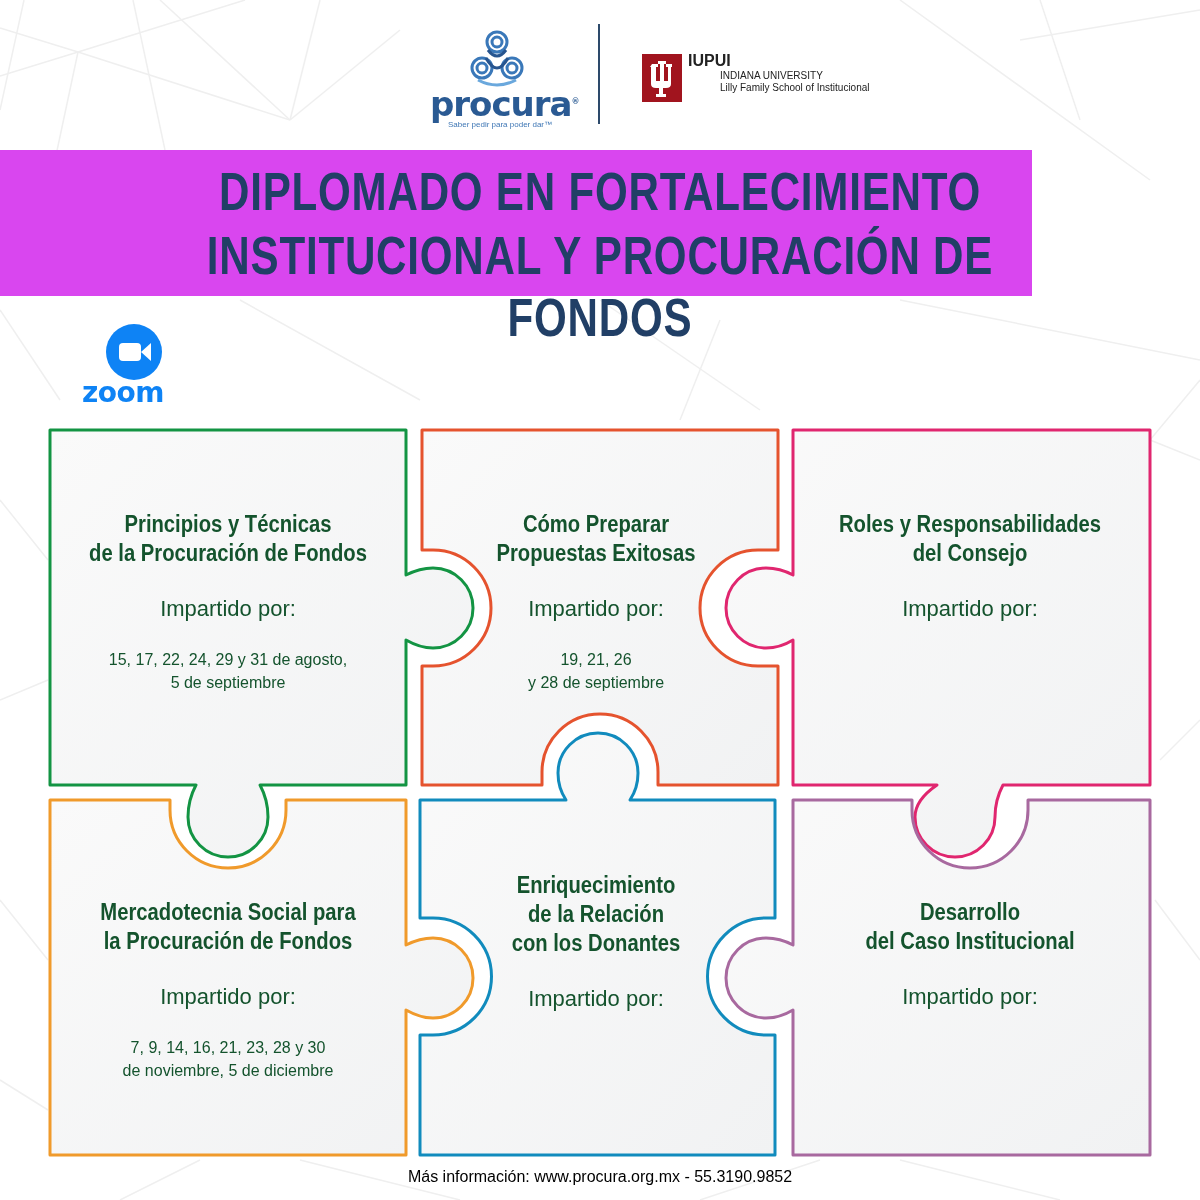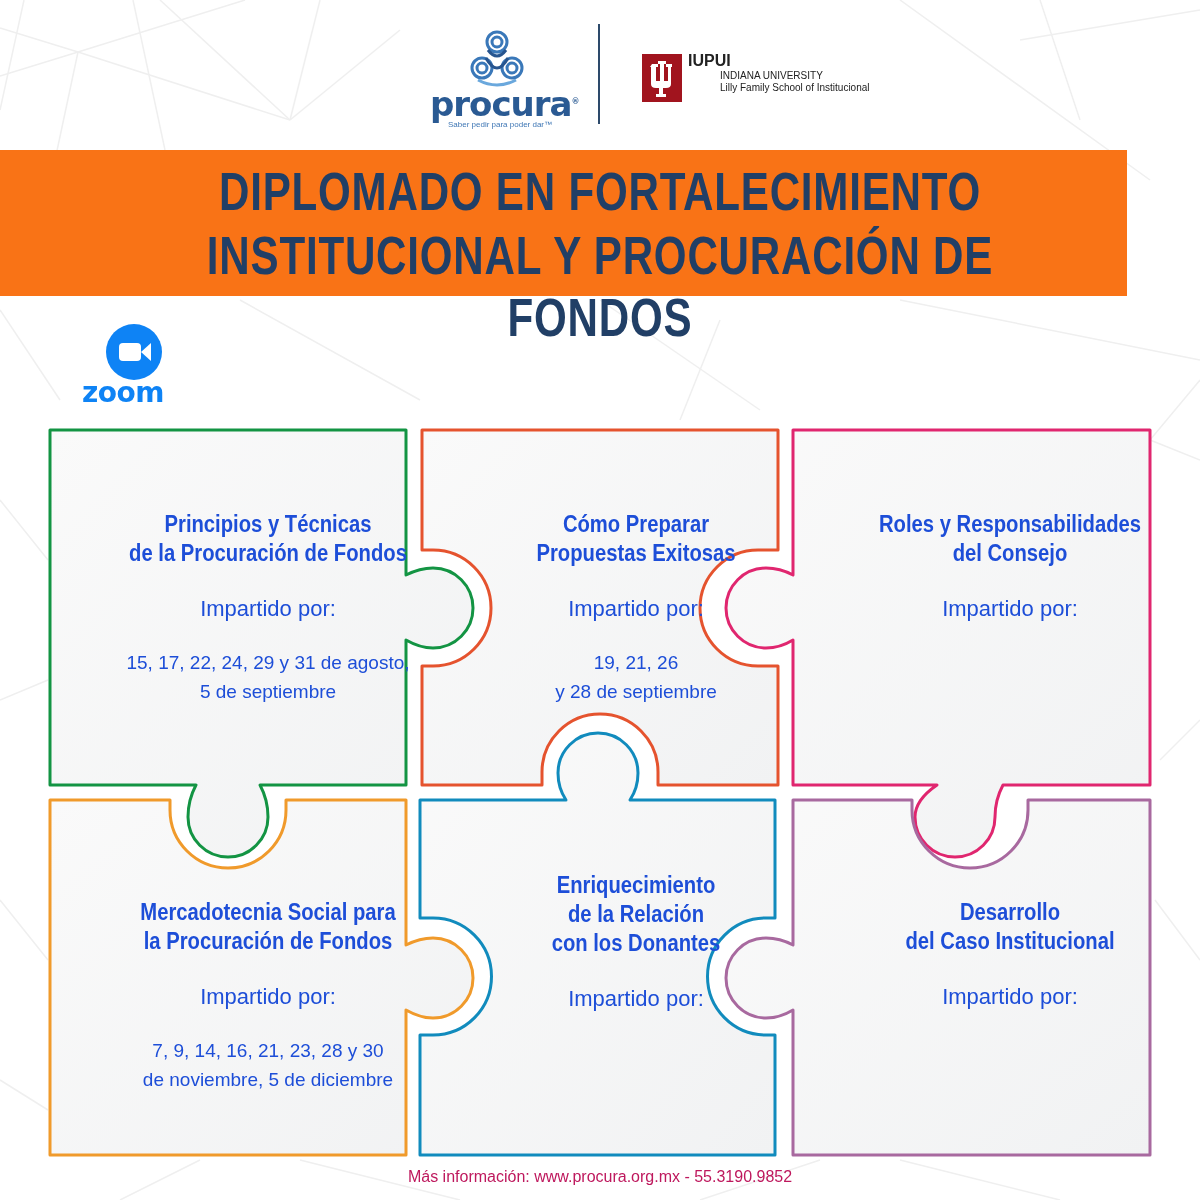--- a/index.html
+++ b/index.html
@@ -9,38 +9,38 @@
   .header { position: absolute; top: 20px; left: 0; width: 1200px; height: 110px; z-index: 2; }
   .procura-logo { position: absolute; left: 430px; top: 8px; width: 140px; height: 104px; }
   .procura-mark { position: absolute; left: 38px; top: 0; width: 58px; height: 62px; }
   .procura-word { position: absolute; left: 0; top: 56px; width: 140px; text-align: center; font-family: "DejaVu Sans", sans-serif; font-weight: bold; font-size: 34px; color: #2a5a93; letter-spacing: -1px; line-height: 36px; }
   .procura-tag { position: absolute; left: 0; top: 92px; width: 140px; text-align: center; font-size: 8px; color: #3f77b5; }
   .divider { position: absolute; left: 598px; top: 4px; width: 2px; height: 100px; background: #2d4a6b; }
   .iu-logo { position: absolute; left: 642px; top: 34px; width: 40px; height: 48px; background: #a1141e; }
   .iu-text { position: absolute; left: 688px; top: 32px; }
   .iu-title { font-weight: bold; font-size: 16px; color: #222; line-height: 18px; }
   .iu-line { font-size: 10px; color: #222; line-height: 12px; padding-left: 32px; }
-  .title-band { position: absolute; left: 0; top: 150px; width: 1127px; height: 146px; background: #f97316; z-index: 1; }
+  .title-band { position: absolute; left: 0; top: 150px; width: 1032px; height: 146px; background: #d946ef; z-index: 1; }
   .title-line { position: absolute; left: 0; width: 1200px; text-align: center; font-family: "Liberation Sans", sans-serif; font-weight: bold; font-size: 54px; color: #213f66; transform: scaleX(0.78); letter-spacing: 1px; }
   .title-line.l1 { top: 10px; }
   .title-line.l2 { top: 74px; }
   .info { position: absolute; left: 60px; top: 318px; width: 700px; height: 100px; z-index: 2; }
   .zoom-icon { position: absolute; left: 46px; top: 6px; width: 56px; height: 56px; border-radius: 50%; background: #0e83f5; }
   .zoom-cam { position: absolute; left: 13px; top: 19px; width: 22px; height: 18px; background: #fff; border-radius: 4px; }
   .zoom-lens { position: absolute; left: 35px; top: 19px; width: 0; height: 0; border-top: 9px solid transparent; border-bottom: 9px solid transparent; border-right: 10px solid #fff; }
   .zoom-word { position: absolute; left: 22px; top: 58px; font-family: "DejaVu Sans", sans-serif; font-weight: bold; font-size: 28px; color: #0e83f5; letter-spacing: -0.5px; }
   .info-lines { position: absolute; left: 162px; top: 0; }
   .info-line { font-size: 19px; line-height: 32px; color: #1f3d63; white-space: nowrap; }
   .info-line b { font-weight: bold; }
   .puzzle { position: absolute; left: 0; top: 0; width: 1200px; height: 1200px; z-index: 2; }
-  .piece-text { position: absolute; width: 356px; text-align: center; z-index: 3; color: #1d4ed8; margin-left: 40px; }
+  .piece-text { position: absolute; width: 356px; text-align: center; z-index: 3; color: #14532d; }
   .piece-title { font-family: "Liberation Sans", sans-serif; font-weight: bold; font-size: 23px; line-height: 29px; transform: scaleX(0.88); white-space: nowrap; }
   .piece-by { margin-top: 28px; font-size: 22px; line-height: 26px; }
-  .piece-dates { margin-top: 26px; font-size: 19px; line-height: 29px; white-space: pre-line; }
-  .footer { position: absolute; left: 0; top: 1168px; width: 1200px; text-align: center; font-size: 16px; color: #be185d; z-index: 2; }
+  .piece-dates { margin-top: 26px; font-size: 16px; line-height: 23px; white-space: pre-line; }
+  .footer { position: absolute; left: 0; top: 1168px; width: 1200px; text-align: center; font-size: 16px; color: #000000; z-index: 2; }
 </style>
 </head>
 <body>
 
 <svg class="bg-lines" viewBox="0 0 1200 1200">
   <g stroke="#efefef" stroke-width="1.5" fill="none">
     <line x1="0" y1="28" x2="78" y2="52"></line>
     <line x1="78" y1="52" x2="245" y2="0"></line>
     <line x1="78" y1="52" x2="0" y2="76"></line>
     <line x1="78" y1="52" x2="290" y2="120"></line>

